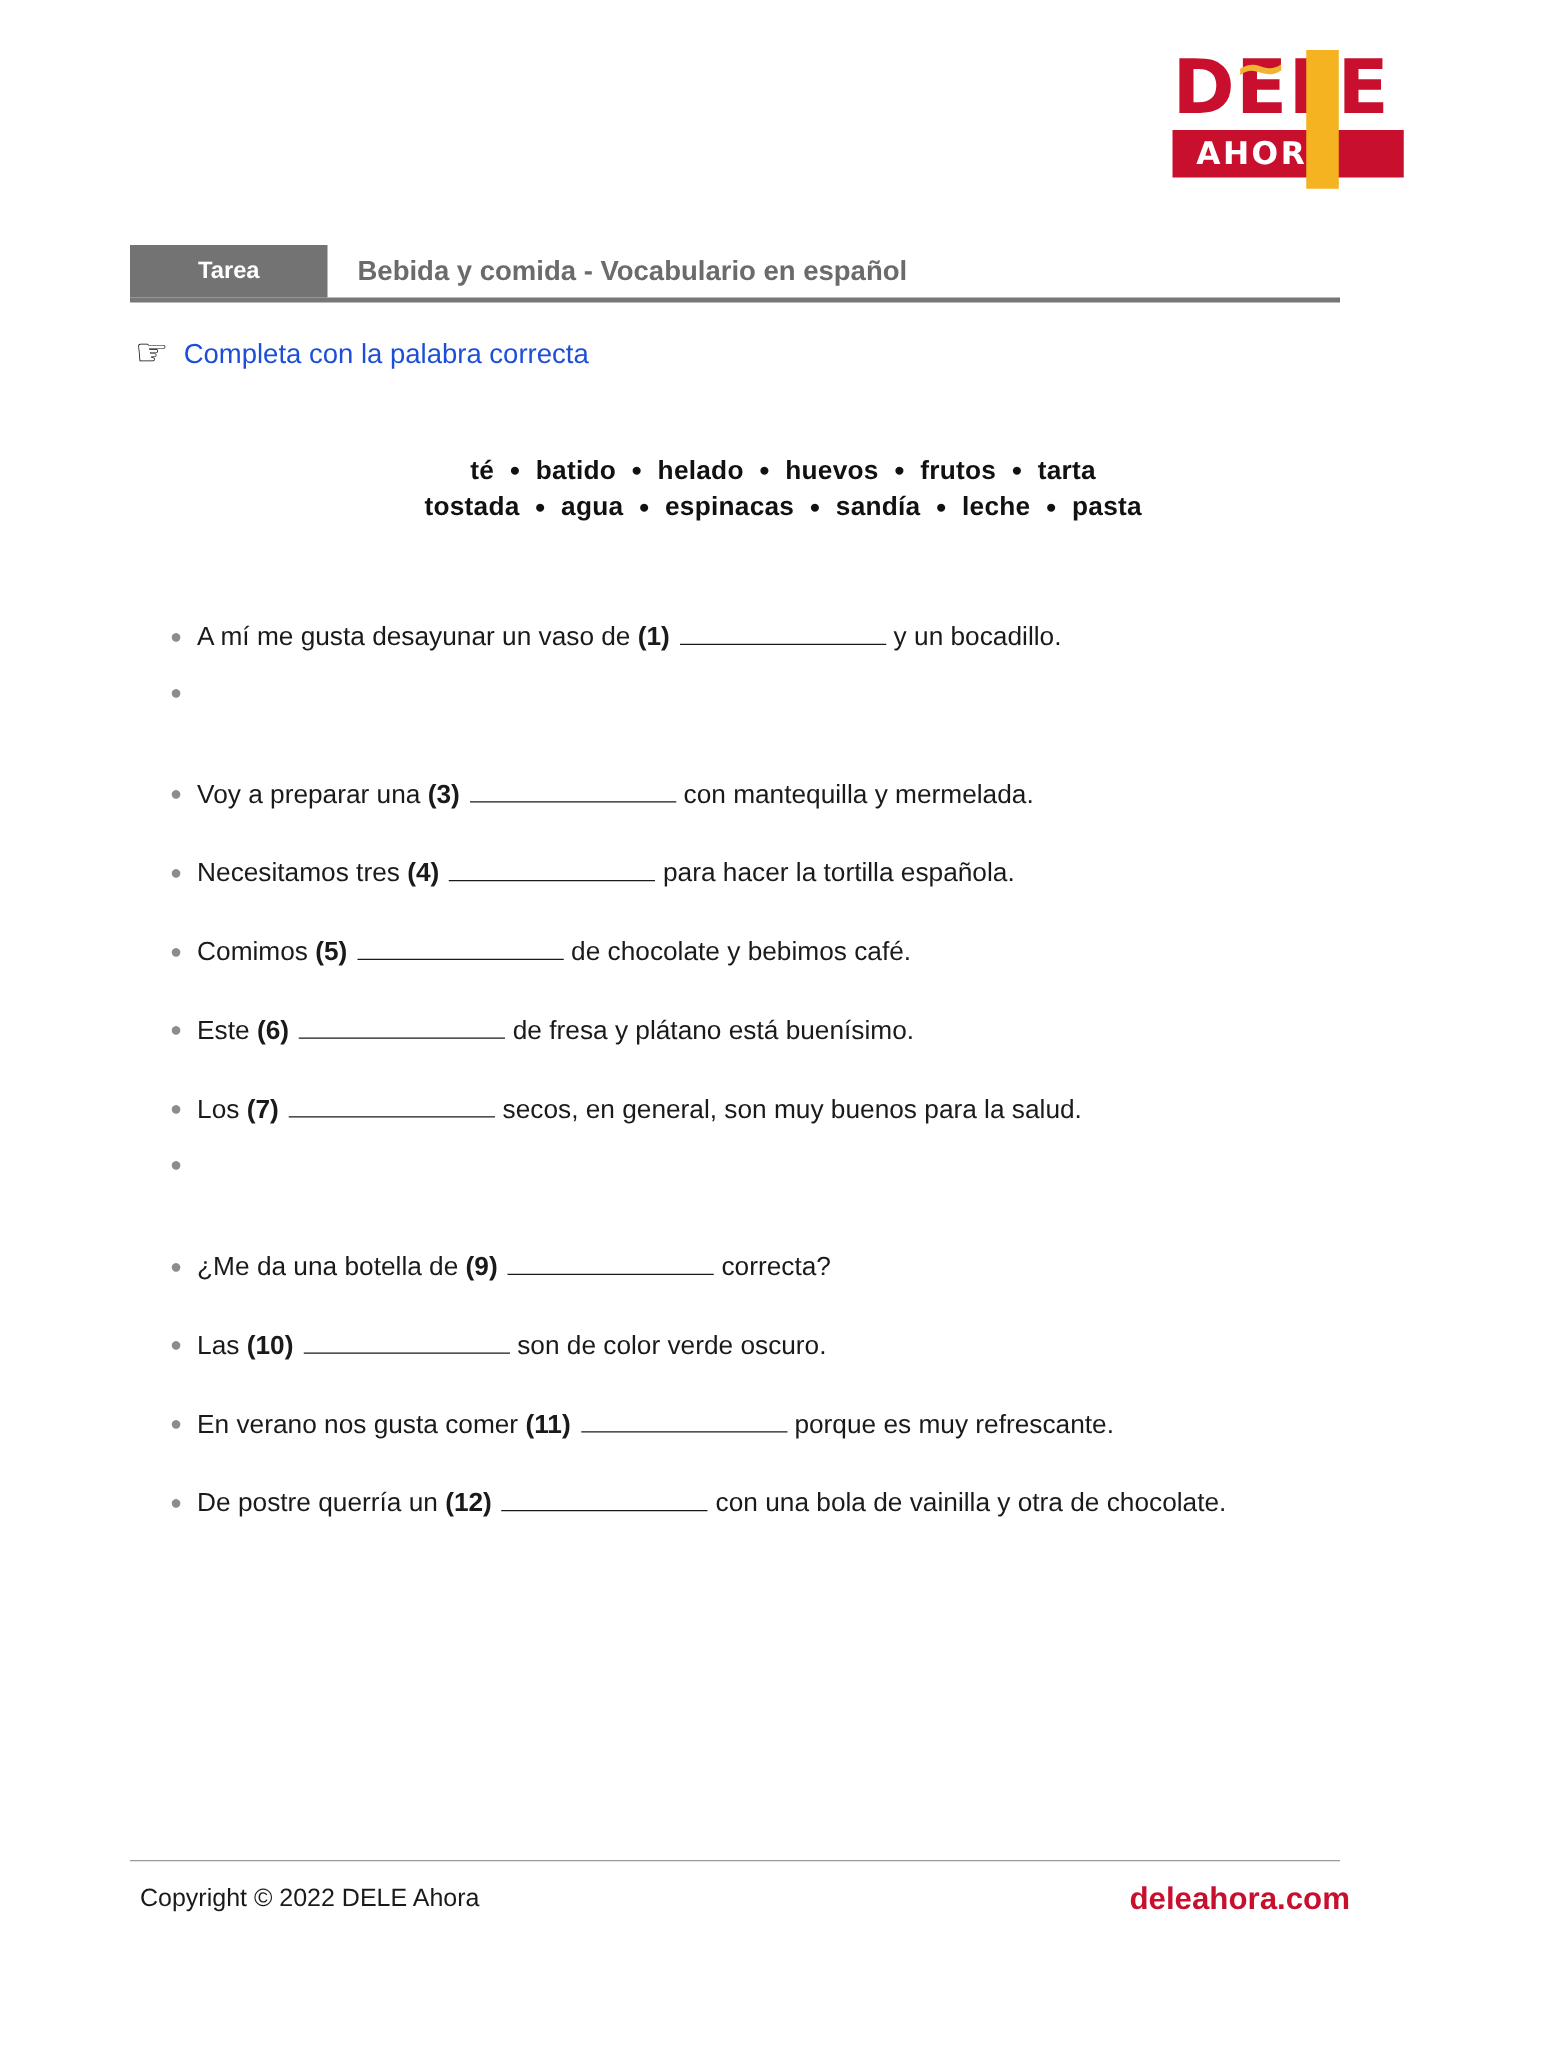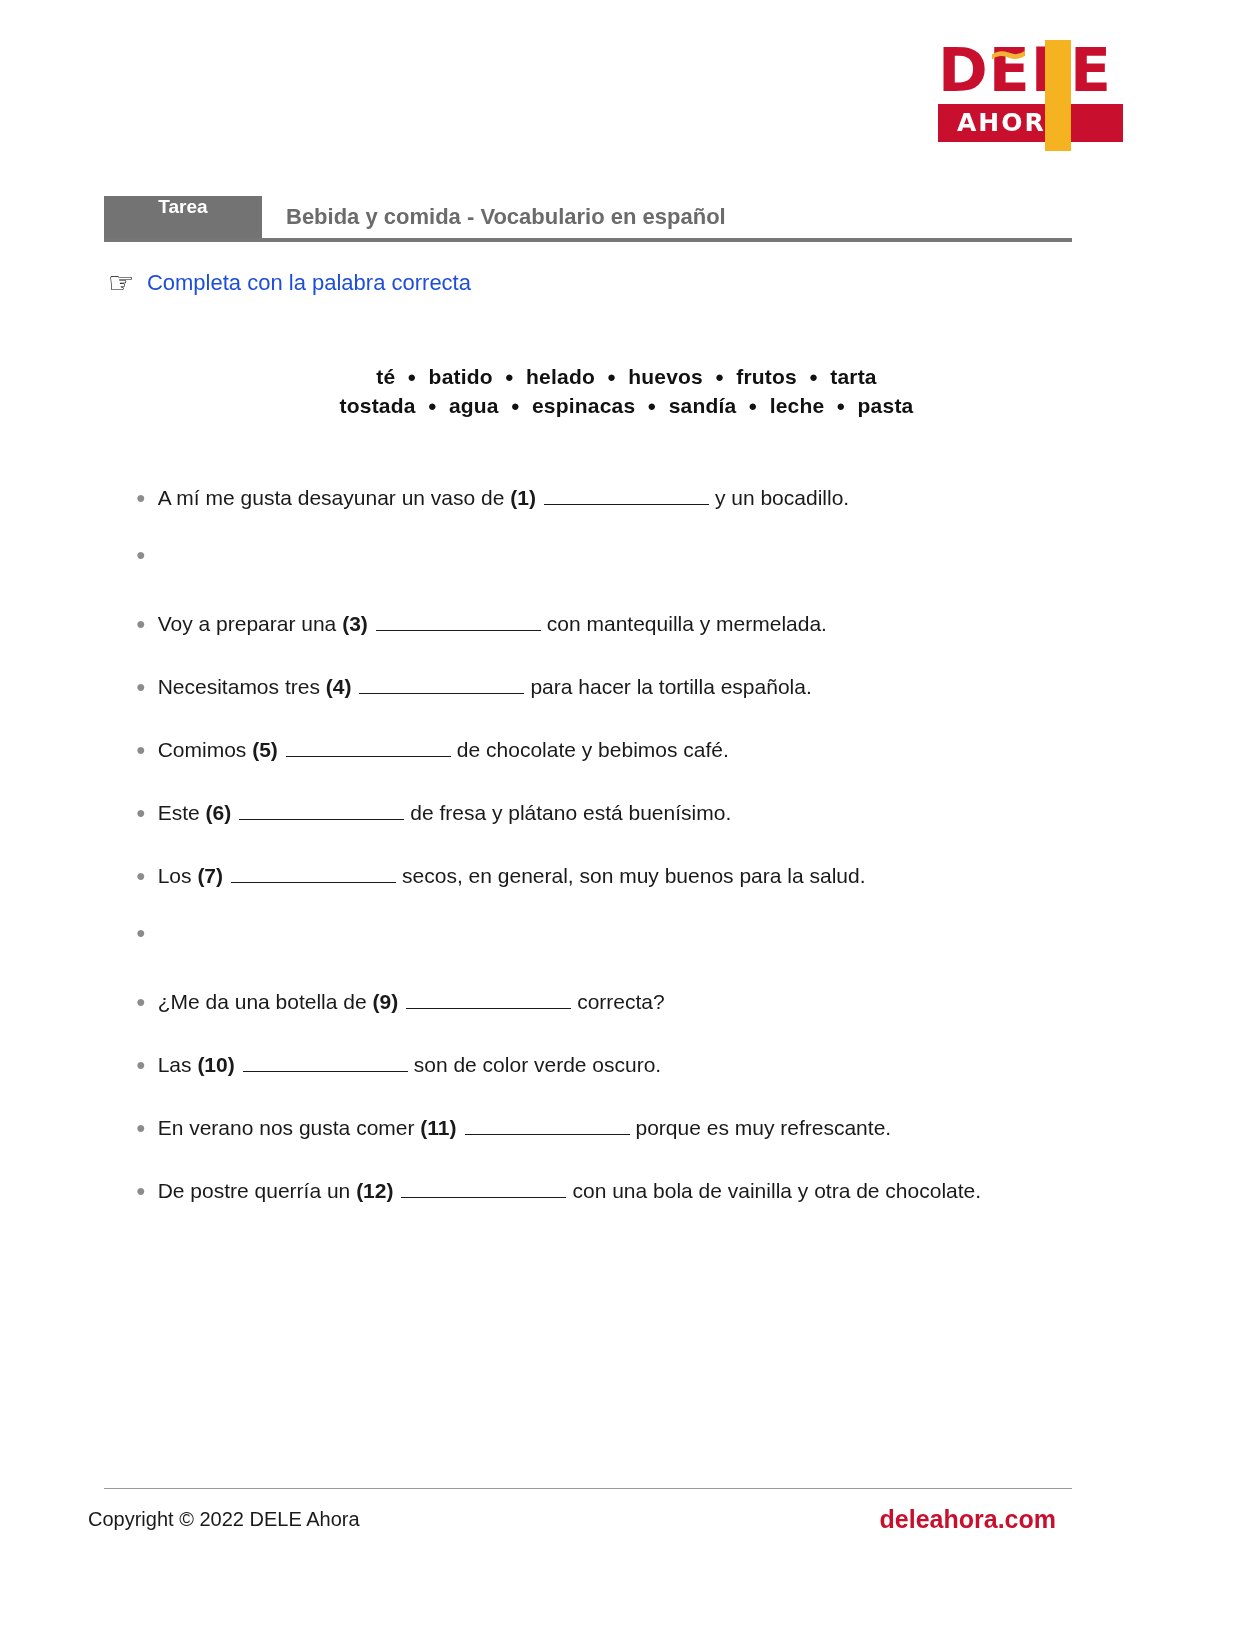--- a/index.html
+++ b/index.html
@@ -98,20 +98,21 @@
     box-sizing: content-box;
   }
   .task-tag {
     position: absolute;
     left: 0;
     top: 0;
     width: 158px;
     height: 42px;
     background: #737373;
     display: flex;
+    align-items: center;
     justify-content: center;
   }
   .task-tag span {
     color: #ffffff;
     font-size: 19px;
     font-weight: bold;
     font-family: "Liberation Sans", sans-serif;
   }
   .task-title {
     position: absolute;
@@ -185,21 +186,21 @@
     white-space: nowrap;
   }
   .ex-bullet {
     color: #8c8c8c;
     font-size: 16px;
     line-height: 1;
     margin-right: 12px;
     position: relative;
     top: -2px;
   }
-  .ex-text { display: inline; }
+  .ex-text { display: inline; margin-top: 12px; }
   .ex-num { font-weight: bold; }
   .ex-blank {
     display: inline-block;
     width: 165px;
     border-bottom: 1.6px solid #1a1a1a;
     margin: 0 6px 0 8px;
     height: 17px;
     vertical-align: baseline;
   }
 
@@ -207,21 +208,21 @@
   .footer-rule {
     position: absolute;
     left: 104px;
     top: 1488px;
     width: 968px;
     height: 1px;
     background: #9a9a9a;
   }
   .footer {
     position: absolute;
-    left: 88px;
+    left: 112px;
     top: 1505px;
     width: 968px;
     display: flex;
     justify-content: space-between;
     align-items: center;
   }
   .footer-left {
     font-size: 20px;
     color: #1a1a1a;
   }

